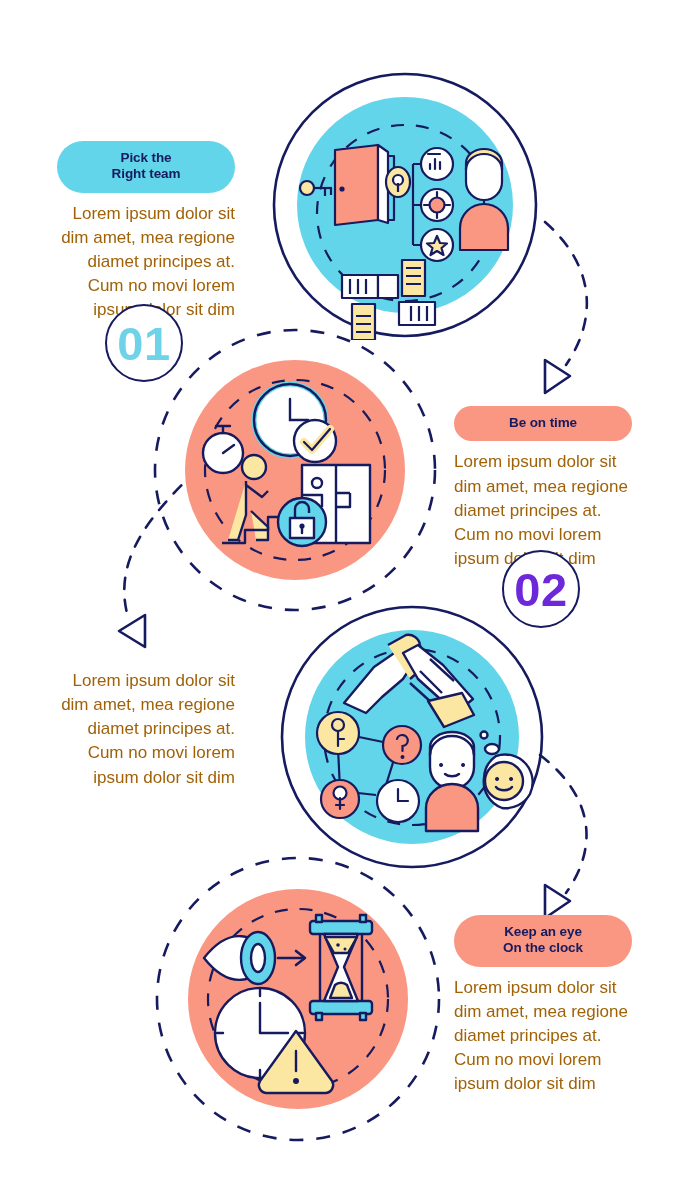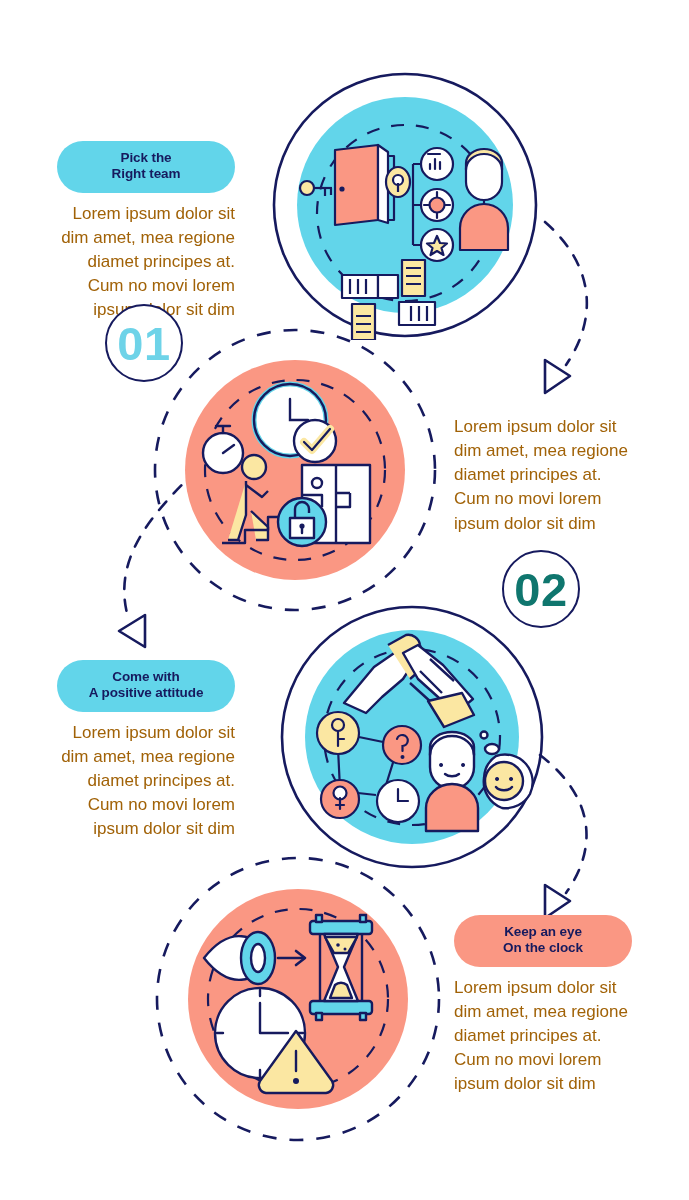--- a/index.html
+++ b/index.html
@@ -64,21 +64,21 @@
     justify-content:center;
     box-sizing:border-box;
   }
   .numbadge span{
     font-size:47px;
     font-weight:bold;
     line-height:1;
     letter-spacing:0.5px;
   }
   .num-cyan  span{ color:#6ed3e8; }
-  .num-coral span{ color:#0f766e; }
+  .num-coral span{ color:#6d28d9; }
 
   
   .illus{ position:absolute; }
   .illus svg{ display:block; }
 </style>
 </head>
 <body>
 
 <div id="stage">
 
@@ -319,29 +319,28 @@
   <div class="textblock left" style="left:57px; top:126px;">
     <div class="pill cyan wide">Pick the
 Right team</div>
     <div class="body-copy">Lorem ipsum dolor sit dim amet, mea regione diamet principes at. Cum no movi lorem ipsum dolor sit dim</div>
   </div>
   <div class="numbadge num-cyan" style="left:105px; top:289px;">
     <span>01</span>
   </div>
 
   <div class="textblock right" style="left:454px; top:391px;">
+    <div class="pill coral wide">Be on time</div>
     <div class="body-copy">Lorem ipsum dolor sit dim amet, mea regione diamet principes at. Cum no movi lorem ipsum dolor sit dim</div>
   </div>
   <div class="numbadge num-coral" style="left:502px; top:535px;">
     <span>02</span>
   </div>
 
   <div class="textblock left" style="left:57px; top:645px;">
-    <div class="pill cyan wide">Come with
-A positive attitude</div>
     <div class="body-copy">Lorem ipsum dolor sit dim amet, mea regione diamet principes at. Cum no movi lorem ipsum dolor sit dim</div>
   </div>
 
   <div class="textblock right" style="left:454px; top:900px;">
     <div class="pill coral wide">Keep an eye
 On the clock</div>
     <div class="body-copy">Lorem ipsum dolor sit dim amet, mea regione diamet principes at. Cum no movi lorem ipsum dolor sit dim</div>
   </div>
 
 </div>

